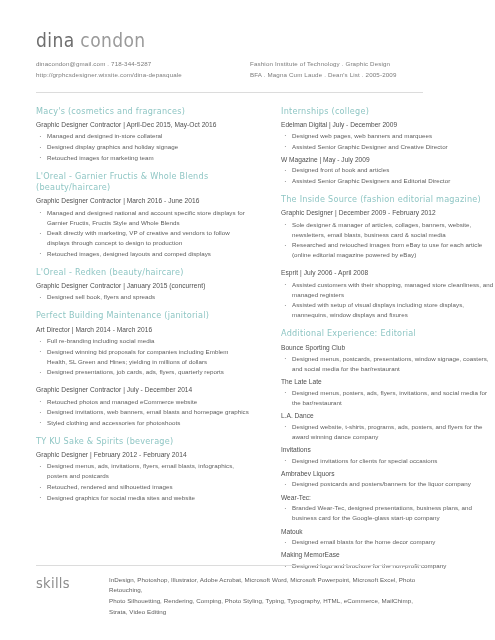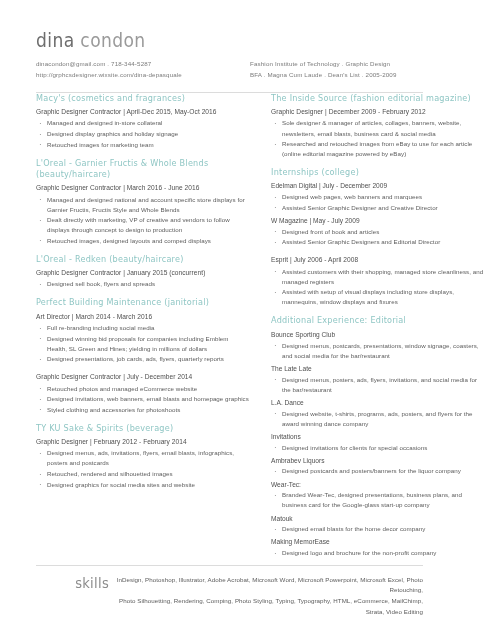--- a/index.html
+++ b/index.html
@@ -63,22 +63,23 @@
     font-size: 14.5px;
     color: #8c8c8c;
     letter-spacing: 0.3px;
     margin: 10px 0 8px 0;
     font-weight: 400;
   }
 
   
   .columns {
     display: flex;
-    gap: 21px;
+    gap: 31px;
     align-items: flex-start;
+    margin-top: 13px;
   }
   .col { width: 214px; flex: 0 0 214px; }
 
   .job { margin-bottom: 8px; }
   .job:last-child { margin-bottom: 0; }
 
   .job-company {
     font-family: "Liberation Sans Narrow", "DejaVu Sans Condensed", "Liberation Sans", sans-serif;
     font-size: 9px;
     color: #8fc6c4;
@@ -130,21 +131,20 @@
   .skills-wrap {
     position: absolute;
     left: 36px;
     right: 28px;
     bottom: 22px;
   }
   .skills-row {
     display: flex;
     align-items: flex-start;
     padding-top: 9px;
-    text-align: right;
   }
   .skills-label {
     font-family: "Liberation Sans Narrow", "DejaVu Sans Condensed", "Liberation Sans", sans-serif;
     font-size: 14.5px;
     color: #8c8c8c;
     letter-spacing: 0.3px;
     width: 73px;
     flex: 0 0 73px;
     line-height: 1;
     padding-top: 1px;
@@ -239,43 +239,43 @@
           <div class="job-role">Graphic Designer | February 2012 - February 2014</div>
           <ul class="bullets">
             <li>Designed menus, ads, invitations, flyers, email blasts, infographics, posters and postcards</li>
             <li>Retouched, rendered and silhouetted images</li>
             <li>Designed graphics for social media sites and website</li>
           </ul>
         </div>
       </div>
     <div class="col" id="right-col">
         <div class="job">
+          <div class="job-company">Internships (college)</div>
+          <div class="sub-entry">
+            <div class="sub-name">Edelman Digital | July - December 2009</div>
+            <ul class="bullets">
+              <li>Designed web pages, web banners and marquees</li>
+              <li>Assisted Senior Graphic Designer and Creative Director</li>
+            </ul>
+          </div>
+          <div class="sub-entry">
+            <div class="sub-name">W Magazine | May - July 2009</div>
+            <ul class="bullets">
+              <li>Designed front of book and articles</li>
+              <li>Assisted Senior Graphic Designers and Editorial Director</li>
+            </ul>
+          </div>
+        </div>
+        <div class="job">
           <div class="job-company">The Inside Source (fashion editorial magazine)</div>
           <div class="job-role">Graphic Designer | December 2009 - February 2012</div>
           <ul class="bullets">
             <li>Sole designer &amp; manager of articles, collages, banners, website, newsletters, email blasts, business card &amp; social media</li>
             <li>Researched and retouched images from eBay to use for each article (online editorial magazine powered by eBay)</li>
           </ul>
-        </div>
-        <div class="job">
-          <div class="job-company">Internships (college)</div>
-          <div class="sub-entry">
-            <div class="sub-name">Edelman Digital | July - December 2009</div>
-            <ul class="bullets">
-              <li>Designed web pages, web banners and marquees</li>
-              <li>Assisted Senior Graphic Designer and Creative Director</li>
-            </ul>
-          </div>
-          <div class="sub-entry">
-            <div class="sub-name">W Magazine | May - July 2009</div>
-            <ul class="bullets">
-              <li>Designed front of book and articles</li>
-              <li>Assisted Senior Graphic Designers and Editorial Director</li>
-            </ul>
-          </div>
         </div>
         <div class="job">
           <div class="job-role">Esprit | July 2006 - April 2008</div>
           <ul class="bullets">
             <li>Assisted customers with their shopping, managed store cleanliness, and managed registers</li>
             <li>Assisted with setup of visual displays including store displays, mannequins, window displays and fixures</li>
           </ul>
         </div>
         <div class="job">
           <div class="job-company">Additional Experience: Editorial</div>

